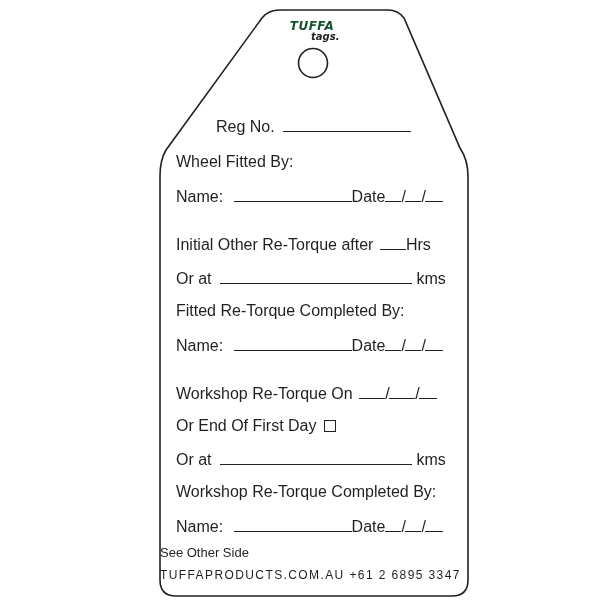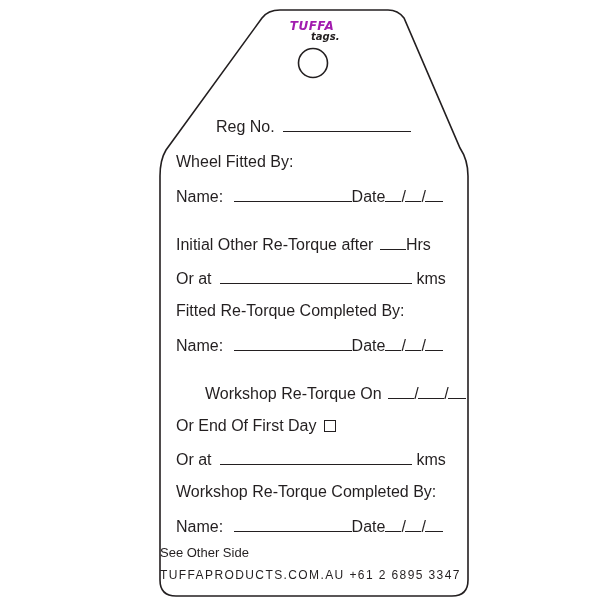--- a/index.html
+++ b/index.html
@@ -1,21 +1,21 @@
 <!DOCTYPE html>
 <html><head>
   <meta charset="utf-8">
   <style>
     html, body { margin: 0; padding: 0; background: #ffffff; }
     body { width: 600px; height: 600px; position: relative; overflow: hidden;
            font-family: "Liberation Sans", sans-serif; color: #231f20; }
     .outline { position: absolute; left: 0; top: 0; width: 600px; height: 600px; }
     .logo { position: absolute; left: 287px; top: 20px; width: 50px; text-align: center; }
     .logo .brand { font-family: "DejaVu Sans", sans-serif; font-weight: bold; font-style: italic;
-                   font-size: 12px; letter-spacing: 0.5px; line-height: 12px; color: #a21caf; }
+                   font-size: 12px; letter-spacing: 0.5px; line-height: 12px; color: #14532d; }
     .logo .sub { font-family: "DejaVu Sans", sans-serif; font-weight: bold; font-style: italic;
                  font-size: 10px; line-height: 9px; margin-left: 24px; color: #231f20; }
     .row { position: absolute; left: 176px; font-size: 16px; line-height: 18px; white-space: nowrap; }
     .blank { display: inline-block; border-bottom: 1.6px solid #231f20; height: 14px; vertical-align: baseline; }
     .slash { display: inline-block; width: 4px; text-align: center; }
     .checkbox { display: inline-block; width: 10px; height: 10px; border: 1.5px solid #231f20;
                 margin-left: 3px; vertical-align: -1px; }
     .center { position: absolute; left: 160px; width: 310px; }
     .see-other { top: 545px; font-size: 13px; line-height: 16px; }
     .footer { top: 570px; font-family: Liberation Sans, sans-serif; font-size: 12px; letter-spacing: 1.4px;
@@ -57,21 +57,21 @@
   <span>kms</span>
 </div>
 
 <div class="row" style="top:302px;">Fitted Re-Torque Completed By:</div>
 
 <div class="row" style="top:336px;">
   <span>Name:</span>
   <span class="blank" style="width:118px; margin-left:6px;"></span><span>Date</span><span class="blank" style="width:16px;"></span><span class="slash">/</span><span class="blank" style="width:16px;"></span><span class="slash">/</span><span class="blank" style="width:18px;"></span>
 </div>
 
-<div class="row" style="top:384px;margin-left:29px;">
+<div class="row" style="top:384px;">
   <span>Workshop Re-Torque On</span>
   <span class="blank" style="width:26px; margin-left:2px;"></span><span class="slash">/</span><span class="blank" style="width:26px;"></span><span class="slash">/</span><span class="blank" style="width:18px;"></span>
 </div>
 
 <div class="row" style="top:417px;">
   <span>Or End Of First Day</span>
   <span class="checkbox"></span>
 </div>
 
 <div class="row" style="top:450px;">

